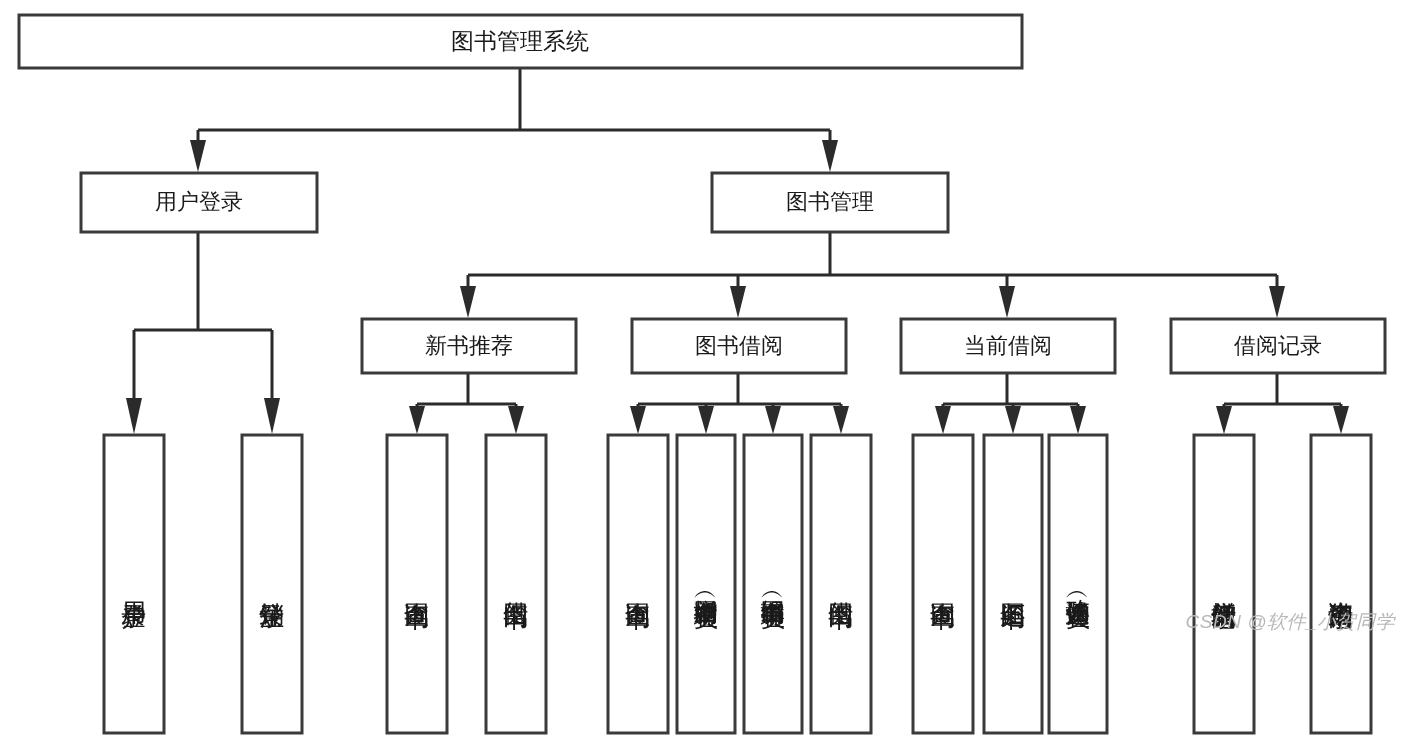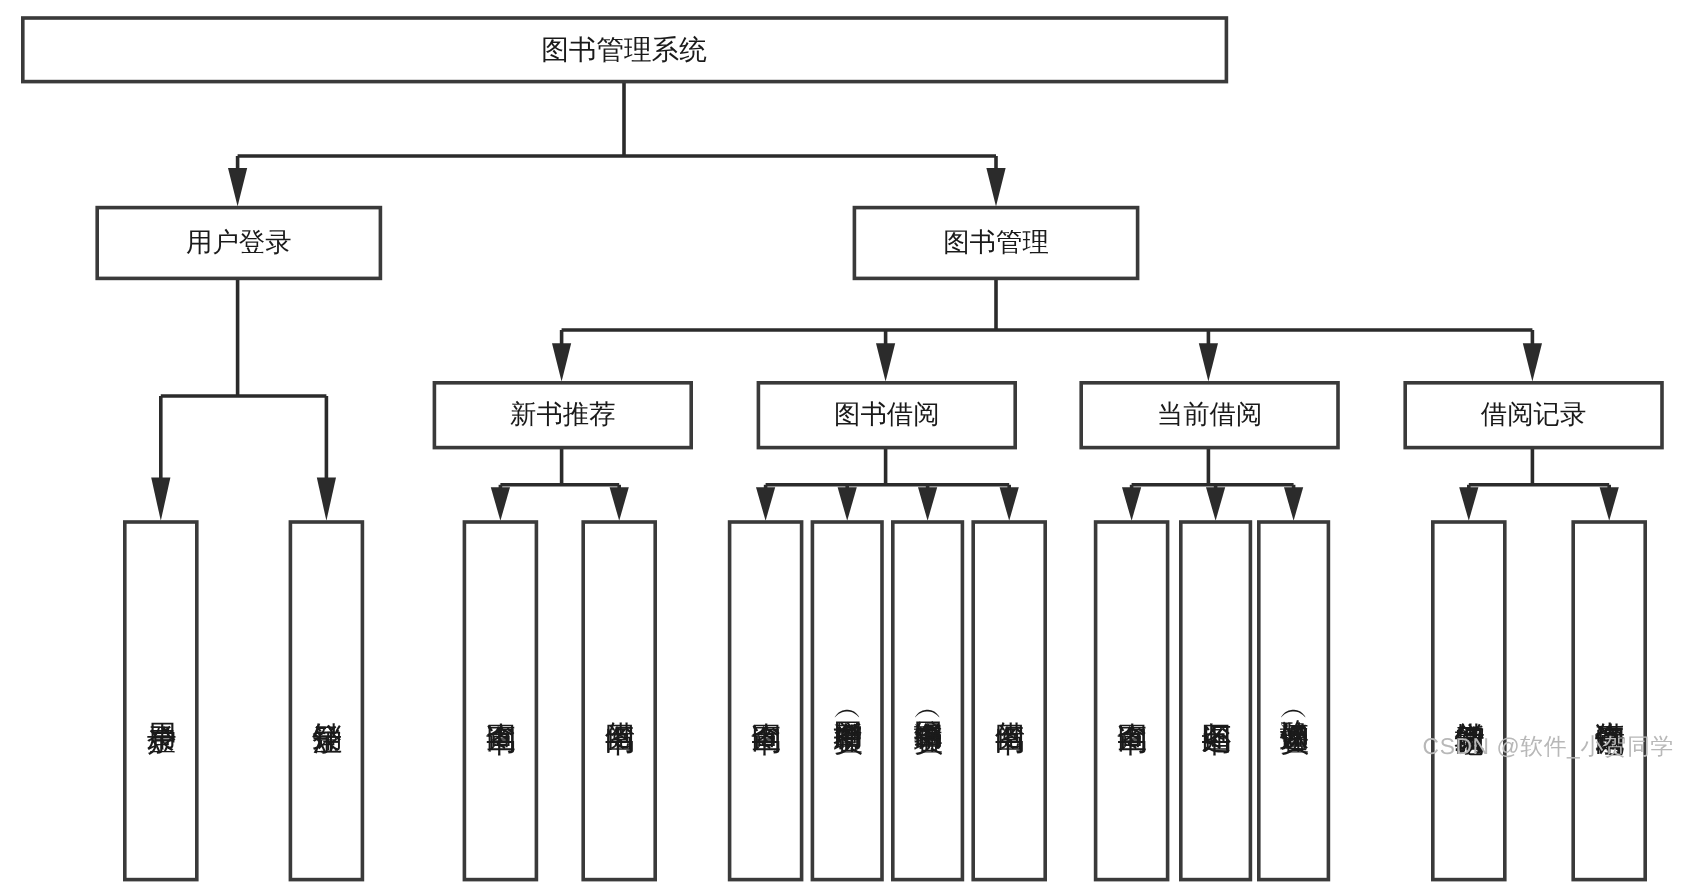--- a/index.html
+++ b/index.html
@@ -73,20 +73,21 @@
   }
   .watermark {
     position: absolute;
     right: 10px;
     bottom: 6px;
     font-family: "Liberation Sans", "DejaVu Sans", sans-serif;
     font-size: 19px;
     color: #b8b8b8;
     letter-spacing: 0.5px;
     white-space: nowrap;
+    font-style: italic;
   }
 </style>
 </head>
 <body>
 
 <div id="diagram-root">
 
   <svg class="diagram-canvas" viewBox="0 0 1405 747" xmlns="http://www.w3.org/2000/svg">
 
     <g>

